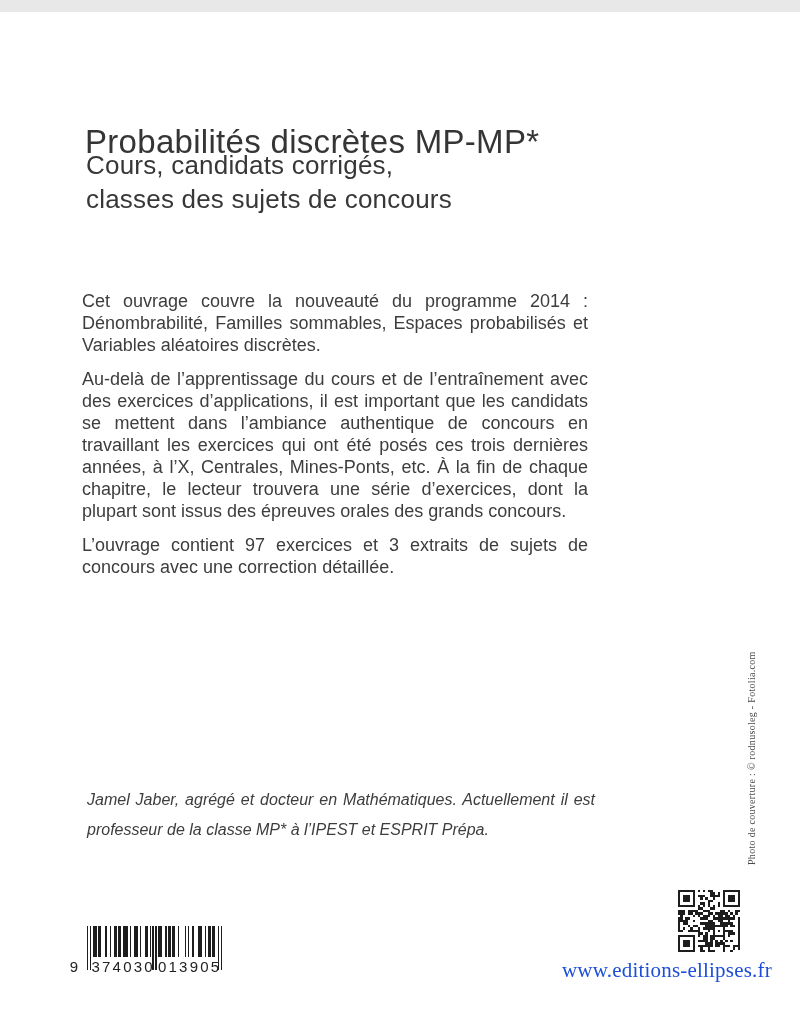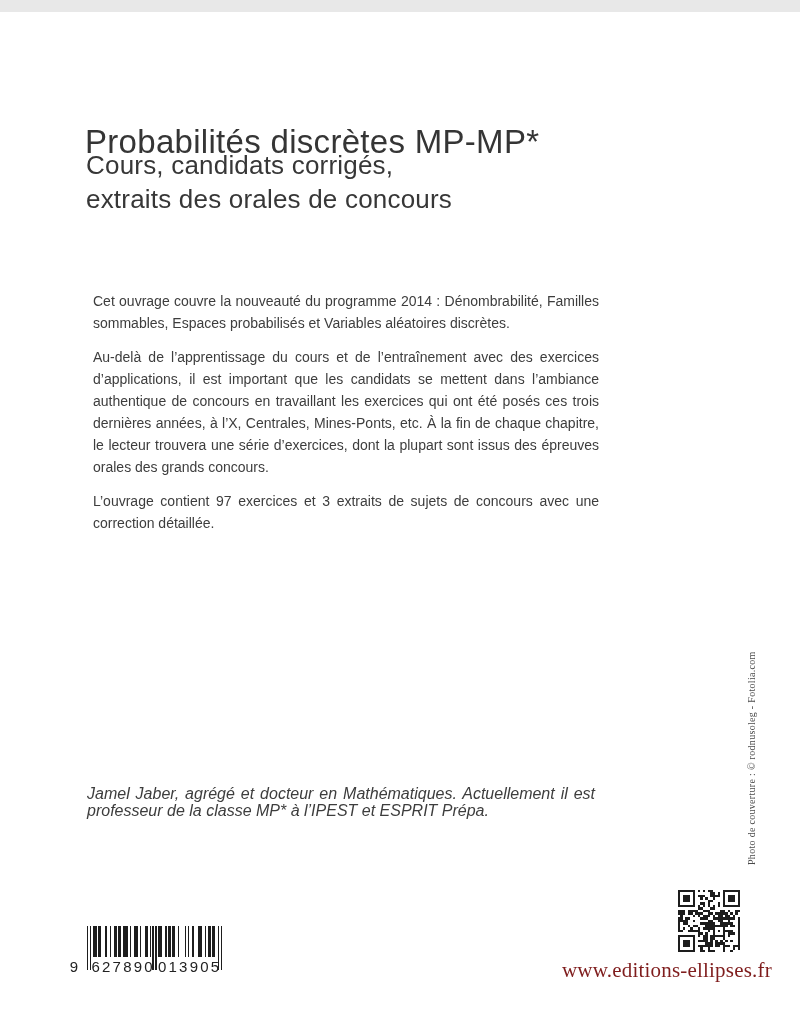--- a/index.html
+++ b/index.html
@@ -14,27 +14,27 @@
     font-size:33px;line-height:40px;font-weight:400;letter-spacing:0.3px;
     color:#353535;
   }
   .subtitle{
     position:absolute;left:86px;top:136px;width:560px;
     font-size:26px;line-height:34px;font-weight:400;letter-spacing:0.2px;
     color:#373737;
   }
   
   .body-copy{
-    position:absolute;left:93px;top:278px;width:506px;
-    font-size:14px;line-height:22px;text-align:justify;color:#3d3d3d;
+    position:absolute;left:82px;top:278px;width:506px;
+    font-size:18px;line-height:22px;text-align:justify;color:#3d3d3d;
   }
   .body-copy p{margin:0 0 12px 0;}
   .author-bio{
     position:absolute;left:87px;top:757px;width:508px;
-    font-size:16px;line-height:17px;font-style:italic;text-align:justify;
+    font-size:16px;line-height:30px;font-style:italic;text-align:justify;
     color:#3d3d3d;
   }
   
   .photo-credit{
     position:absolute;left:746px;top:853px;
     transform:rotate(-90deg);transform-origin:0 0;
     font-family:"Liberation Serif", serif;
     font-size:10px;letter-spacing:0.3px;color:#4a4a4a;white-space:nowrap;
   }
   
@@ -46,51 +46,51 @@
     text-align:center;letter-spacing:2.2px;font-weight:400;
   }
   .barcode .prefix{left:-20px;width:14px;background:transparent;letter-spacing:0;}
   .barcode .g1{left:4.5px;width:59.5px;}
   .barcode .g2{left:71px;width:59.5px;}
   
   .qr{position:absolute;left:678px;top:878px;width:62px;height:62px;}
   .website{
     position:absolute;left:562px;top:946px;
     font-family:"Liberation Serif", serif;
-    font-size:21px;color:#7f1d1d;letter-spacing:0.2px;
+    font-size:21px;color:#1d4ed8;letter-spacing:0.2px;
   }
 </style>
 </head>
 <body>
 
 <div class="page">
 
   <h1 class="title">Probabilités discrètes MP-MP*</h1>
 
   <div class="subtitle">
     <div>Cours, candidats corrigés,</div>
-    <div>extraits des orales de concours</div>
+    <div>classes des sujets de concours</div>
   </div>
 
   <div class="body-copy">
     <p>Cet ouvrage couvre la nouveauté du programme 2014 : Dénombrabi­lité, Familles sommables, Espaces probabilisés et Variables aléatoires discrètes.</p>
     <p>Au-delà de l’apprentissage du cours et de l’entraînement avec des exercices d’applications, il est important que les candidats se mettent dans l’ambiance authentique de concours en travaillant les exercices qui ont été posés ces trois dernières années, à l’X, Centrales, Mines-Ponts, etc. À la fin de chaque chapitre, le lecteur trouvera une série d’exercices, dont la plupart sont issus des épreuves orales des grands concours.</p>
     <p>L’ouvrage contient 97 exercices et 3 extraits de sujets de concours avec une correction détaillée.</p>
   </div>
 
   <p class="author-bio">Jamel Jaber, agrégé et docteur en Mathématiques. Actuellement il est professeur de la classe MP* à l’IPEST et ESPRIT Prépa.</p>
 
   <div class="photo-credit">Photo de couverture : © rodnusoleg - Fotolia.com</div>
 
   <div class="barcode">
     <svg id="barcode-svg" width="135" height="44" shape-rendering="crispEdges">
         <path fill="#1d1d1d" d="M0.00 0h1.42v44h-1.42zM2.84 0h1.42v44h-1.42zM5.68 0h1.42v31h-1.42zM7.11 0h1.42v31h-1.42zM8.53 0h1.42v31h-1.42zM11.37 0h1.42v31h-1.42zM12.79 0h1.42v31h-1.42zM18.47 0h1.42v31h-1.42zM22.74 0h1.42v31h-1.42zM27.00 0h1.42v31h-1.42zM28.42 0h1.42v31h-1.42zM31.26 0h1.42v31h-1.42zM32.68 0h1.42v31h-1.42zM35.53 0h1.42v31h-1.42zM36.95 0h1.42v31h-1.42zM38.37 0h1.42v31h-1.42zM39.79 0h1.42v31h-1.42zM42.63 0h1.42v31h-1.42zM46.89 0h1.42v31h-1.42zM48.32 0h1.42v31h-1.42zM49.74 0h1.42v31h-1.42zM52.58 0h1.42v31h-1.42zM58.26 0h1.42v31h-1.42zM59.68 0h1.42v31h-1.42zM62.53 0h1.42v31h-1.42zM65.37 0h1.42v44h-1.42zM68.21 0h1.42v44h-1.42zM71.05 0h1.42v31h-1.42zM72.47 0h1.42v31h-1.42zM73.89 0h1.42v31h-1.42zM78.16 0h1.42v31h-1.42zM81.00 0h1.42v31h-1.42zM82.42 0h1.42v31h-1.42zM85.26 0h1.42v31h-1.42zM86.68 0h1.42v31h-1.42zM90.95 0h1.42v31h-1.42zM98.05 0h1.42v31h-1.42zM100.89 0h1.42v31h-1.42zM105.16 0h1.42v31h-1.42zM110.84 0h1.42v31h-1.42zM112.26 0h1.42v31h-1.42zM113.68 0h1.42v31h-1.42zM117.95 0h1.42v31h-1.42zM120.79 0h1.42v31h-1.42zM122.21 0h1.42v31h-1.42zM125.05 0h1.42v31h-1.42zM126.47 0h1.42v31h-1.42zM130.74 0h1.42v44h-1.42zM133.58 0h1.42v44h-1.42z"></path>
       </svg>
     <span class="digit prefix">9</span>
-    <span class="digit g1">627890</span>
+    <span class="digit g1">374030</span>
     <span class="digit g2">013905</span>
   </div>
 
   <svg id="qr-svg" class="qr" width="62" height="62" shape-rendering="crispEdges" viewBox="0 0 25 25">
       <path fill="#1d1d1d" d="M0 0h1v1h-1zM1 0h1v1h-1zM2 0h1v1h-1zM3 0h1v1h-1zM4 0h1v1h-1zM5 0h1v1h-1zM6 0h1v1h-1zM8 0h1v1h-1zM10 0h1v1h-1zM12 0h1v1h-1zM13 0h1v1h-1zM18 0h1v1h-1zM19 0h1v1h-1zM20 0h1v1h-1zM21 0h1v1h-1zM22 0h1v1h-1zM23 0h1v1h-1zM24 0h1v1h-1zM0 1h1v1h-1zM6 1h1v1h-1zM13 1h1v1h-1zM14 1h1v1h-1zM16 1h1v1h-1zM18 1h1v1h-1zM24 1h1v1h-1zM0 2h1v1h-1zM2 2h1v1h-1zM3 2h1v1h-1zM4 2h1v1h-1zM6 2h1v1h-1zM8 2h1v1h-1zM9 2h1v1h-1zM10 2h1v1h-1zM13 2h1v1h-1zM14 2h1v1h-1zM15 2h1v1h-1zM16 2h1v1h-1zM18 2h1v1h-1zM20 2h1v1h-1zM21 2h1v1h-1zM22 2h1v1h-1zM24 2h1v1h-1zM0 3h1v1h-1zM2 3h1v1h-1zM3 3h1v1h-1zM4 3h1v1h-1zM6 3h1v1h-1zM9 3h1v1h-1zM11 3h1v1h-1zM14 3h1v1h-1zM18 3h1v1h-1zM20 3h1v1h-1zM21 3h1v1h-1zM22 3h1v1h-1zM24 3h1v1h-1zM0 4h1v1h-1zM2 4h1v1h-1zM3 4h1v1h-1zM4 4h1v1h-1zM6 4h1v1h-1zM12 4h1v1h-1zM13 4h1v1h-1zM18 4h1v1h-1zM20 4h1v1h-1zM21 4h1v1h-1zM22 4h1v1h-1zM24 4h1v1h-1zM0 5h1v1h-1zM6 5h1v1h-1zM9 5h1v1h-1zM10 5h1v1h-1zM12 5h1v1h-1zM16 5h1v1h-1zM18 5h1v1h-1zM24 5h1v1h-1zM0 6h1v1h-1zM1 6h1v1h-1zM2 6h1v1h-1zM3 6h1v1h-1zM4 6h1v1h-1zM5 6h1v1h-1zM6 6h1v1h-1zM8 6h1v1h-1zM10 6h1v1h-1zM12 6h1v1h-1zM14 6h1v1h-1zM16 6h1v1h-1zM18 6h1v1h-1zM19 6h1v1h-1zM20 6h1v1h-1zM21 6h1v1h-1zM22 6h1v1h-1zM23 6h1v1h-1zM24 6h1v1h-1zM8 7h1v1h-1zM9 7h1v1h-1zM13 7h1v1h-1zM14 7h1v1h-1zM0 8h1v1h-1zM1 8h1v1h-1zM2 8h1v1h-1zM4 8h1v1h-1zM5 8h1v1h-1zM6 8h1v1h-1zM7 8h1v1h-1zM10 8h1v1h-1zM11 8h1v1h-1zM12 8h1v1h-1zM17 8h1v1h-1zM18 8h1v1h-1zM20 8h1v1h-1zM23 8h1v1h-1zM24 8h1v1h-1zM0 9h1v1h-1zM1 9h1v1h-1zM2 9h1v1h-1zM4 9h1v1h-1zM5 9h1v1h-1zM7 9h1v1h-1zM8 9h1v1h-1zM9 9h1v1h-1zM12 9h1v1h-1zM13 9h1v1h-1zM15 9h1v1h-1zM16 9h1v1h-1zM17 9h1v1h-1zM18 9h1v1h-1zM19 9h1v1h-1zM21 9h1v1h-1zM23 9h1v1h-1zM1 10h1v1h-1zM6 10h1v1h-1zM8 10h1v1h-1zM10 10h1v1h-1zM11 10h1v1h-1zM12 10h1v1h-1zM14 10h1v1h-1zM16 10h1v1h-1zM17 10h1v1h-1zM19 10h1v1h-1zM20 10h1v1h-1zM22 10h1v1h-1zM0 11h1v1h-1zM1 11h1v1h-1zM3 11h1v1h-1zM4 11h1v1h-1zM9 11h1v1h-1zM10 11h1v1h-1zM11 11h1v1h-1zM14 11h1v1h-1zM15 11h1v1h-1zM16 11h1v1h-1zM17 11h1v1h-1zM18 11h1v1h-1zM19 11h1v1h-1zM20 11h1v1h-1zM21 11h1v1h-1zM22 11h1v1h-1zM24 11h1v1h-1zM0 12h1v1h-1zM1 12h1v1h-1zM2 12h1v1h-1zM3 12h1v1h-1zM6 12h1v1h-1zM12 12h1v1h-1zM13 12h1v1h-1zM16 12h1v1h-1zM17 12h1v1h-1zM20 12h1v1h-1zM24 12h1v1h-1zM0 13h1v1h-1zM2 13h1v1h-1zM3 13h1v1h-1zM9 13h1v1h-1zM10 13h1v1h-1zM11 13h1v1h-1zM12 13h1v1h-1zM13 13h1v1h-1zM14 13h1v1h-1zM17 13h1v1h-1zM18 13h1v1h-1zM19 13h1v1h-1zM20 13h1v1h-1zM21 13h1v1h-1zM24 13h1v1h-1zM0 14h1v1h-1zM4 14h1v1h-1zM6 14h1v1h-1zM7 14h1v1h-1zM11 14h1v1h-1zM12 14h1v1h-1zM13 14h1v1h-1zM14 14h1v1h-1zM15 14h1v1h-1zM16 14h1v1h-1zM17 14h1v1h-1zM18 14h1v1h-1zM19 14h1v1h-1zM21 14h1v1h-1zM22 14h1v1h-1zM24 14h1v1h-1zM0 15h1v1h-1zM2 15h1v1h-1zM5 15h1v1h-1zM8 15h1v1h-1zM10 15h1v1h-1zM11 15h1v1h-1zM12 15h1v1h-1zM13 15h1v1h-1zM14 15h1v1h-1zM18 15h1v1h-1zM24 15h1v1h-1zM0 16h1v1h-1zM1 16h1v1h-1zM4 16h1v1h-1zM5 16h1v1h-1zM6 16h1v1h-1zM7 16h1v1h-1zM8 16h1v1h-1zM12 16h1v1h-1zM14 16h1v1h-1zM16 16h1v1h-1zM18 16h1v1h-1zM19 16h1v1h-1zM20 16h1v1h-1zM21 16h1v1h-1zM24 16h1v1h-1zM8 17h1v1h-1zM9 17h1v1h-1zM11 17h1v1h-1zM14 17h1v1h-1zM18 17h1v1h-1zM20 17h1v1h-1zM21 17h1v1h-1zM22 17h1v1h-1zM24 17h1v1h-1zM0 18h1v1h-1zM1 18h1v1h-1zM2 18h1v1h-1zM3 18h1v1h-1zM4 18h1v1h-1zM5 18h1v1h-1zM6 18h1v1h-1zM8 18h1v1h-1zM10 18h1v1h-1zM11 18h1v1h-1zM13 18h1v1h-1zM14 18h1v1h-1zM15 18h1v1h-1zM16 18h1v1h-1zM17 18h1v1h-1zM18 18h1v1h-1zM20 18h1v1h-1zM24 18h1v1h-1zM0 19h1v1h-1zM6 19h1v1h-1zM10 19h1v1h-1zM11 19h1v1h-1zM13 19h1v1h-1zM14 19h1v1h-1zM18 19h1v1h-1zM24 19h1v1h-1zM0 20h1v1h-1zM2 20h1v1h-1zM3 20h1v1h-1zM4 20h1v1h-1zM6 20h1v1h-1zM8 20h1v1h-1zM9 20h1v1h-1zM10 20h1v1h-1zM11 20h1v1h-1zM13 20h1v1h-1zM15 20h1v1h-1zM17 20h1v1h-1zM19 20h1v1h-1zM21 20h1v1h-1zM24 20h1v1h-1zM0 21h1v1h-1zM2 21h1v1h-1zM3 21h1v1h-1zM4 21h1v1h-1zM6 21h1v1h-1zM11 21h1v1h-1zM12 21h1v1h-1zM13 21h1v1h-1zM15 21h1v1h-1zM16 21h1v1h-1zM17 21h1v1h-1zM18 21h1v1h-1zM24 21h1v1h-1zM0 22h1v1h-1zM2 22h1v1h-1zM3 22h1v1h-1zM4 22h1v1h-1zM6 22h1v1h-1zM8 22h1v1h-1zM9 22h1v1h-1zM10 22h1v1h-1zM11 22h1v1h-1zM12 22h1v1h-1zM13 22h1v1h-1zM15 22h1v1h-1zM16 22h1v1h-1zM18 22h1v1h-1zM19 22h1v1h-1zM20 22h1v1h-1zM22 22h1v1h-1zM23 22h1v1h-1zM24 22h1v1h-1zM0 23h1v1h-1zM6 23h1v1h-1zM9 23h1v1h-1zM12 23h1v1h-1zM18 23h1v1h-1zM22 23h1v1h-1zM24 23h1v1h-1zM0 24h1v1h-1zM1 24h1v1h-1zM2 24h1v1h-1zM3 24h1v1h-1zM4 24h1v1h-1zM5 24h1v1h-1zM6 24h1v1h-1zM9 24h1v1h-1zM10 24h1v1h-1zM12 24h1v1h-1zM13 24h1v1h-1zM14 24h1v1h-1zM18 24h1v1h-1zM21 24h1v1h-1z"></path>
     </svg>
 
   <div class="website">www.editions-ellipses.fr</div>
 
 </div>

